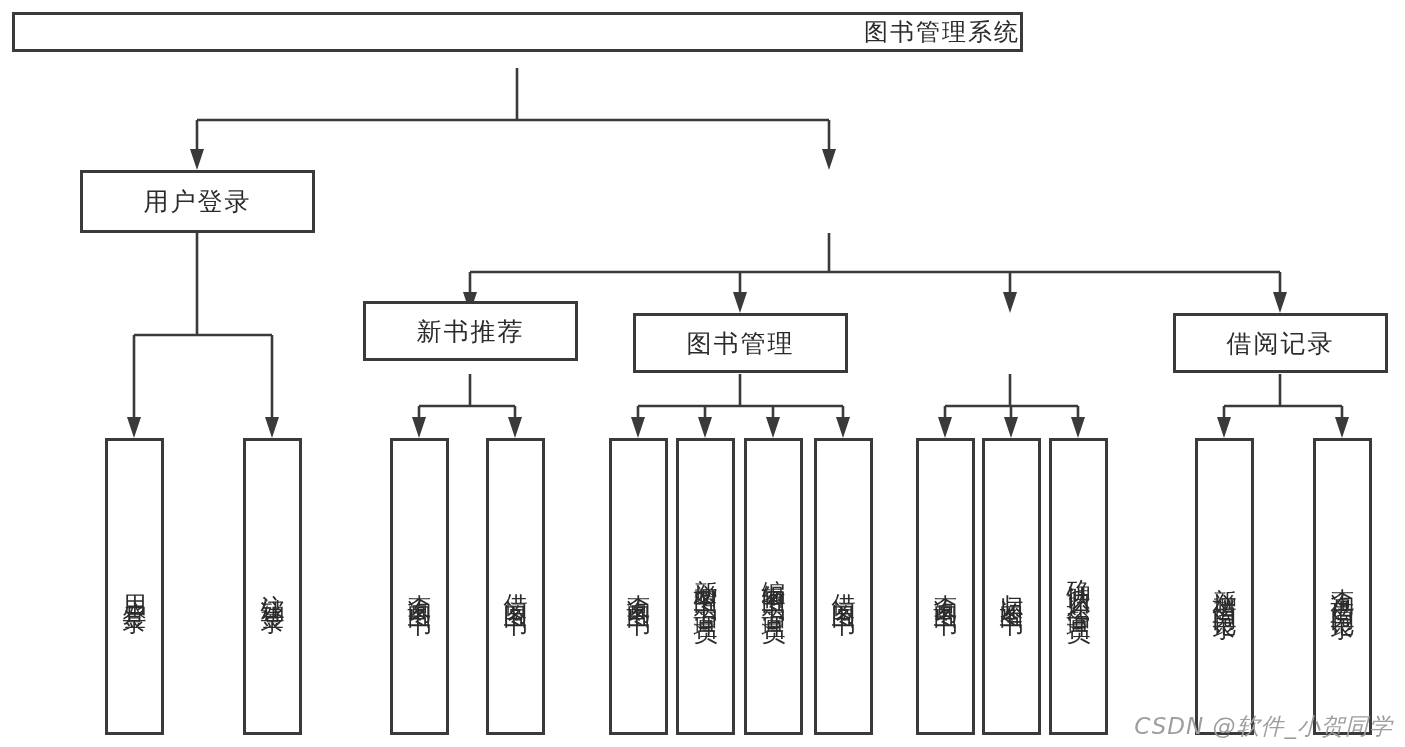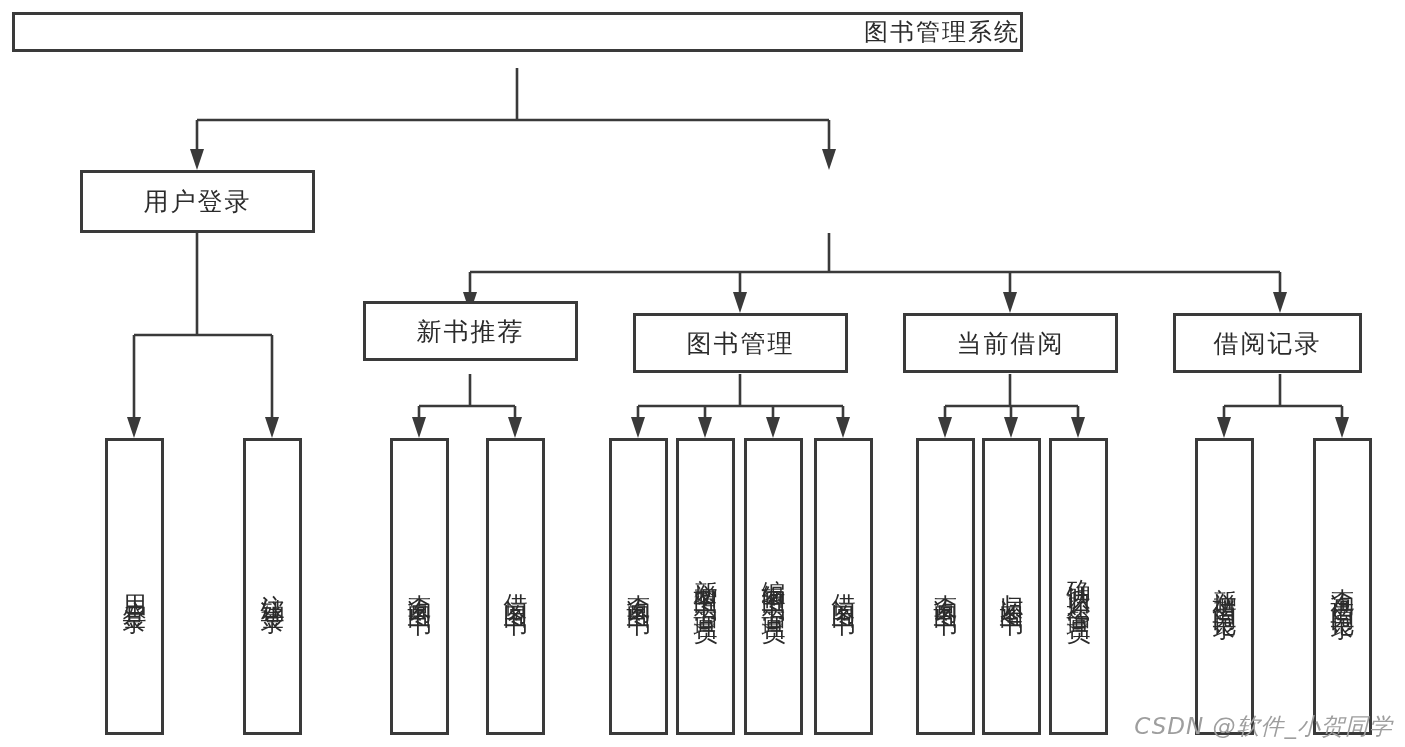--- a/index.html
+++ b/index.html
@@ -111,24 +111,21 @@
   <div class="box" style="left:80px;top:170px;width:235px;height:63px;">
     <span class="h-label">用户登录</span>
   </div>
 
   <div class="box" style="left:363px;top:301px;width:215px;height:60px;">
     <span class="h-label">新书推荐</span>
   </div>
   <div class="box" style="left:633px;top:313px;width:215px;height:60px;">
     <span class="h-label">图书管理</span>
   </div>
-  <div class="box" style="left:903px;top:313px;width:215px;height:60px;">
-    <span class="h-label">当前借阅</span>
-  </div>
-  <div class="box" style="left:1173px;top:313px;width:189px;height:60px;font-family:Liberation Mono, monospace;">
+  <div class="box" style="left:1173px;top:313px;width:215px;height:60px;font-family:Liberation Mono, monospace;">
     <span class="h-label">借阅记录</span>
   </div>
 
   <div class="box leaf" style="left:105px;top:438px;width:59px;height:297px;">
     <span class="vtext">用户登录</span>
   </div>
   <div class="box leaf" style="left:243px;top:438px;width:59px;height:297px;">
     <span class="vtext">注销登录</span>
   </div>
 

